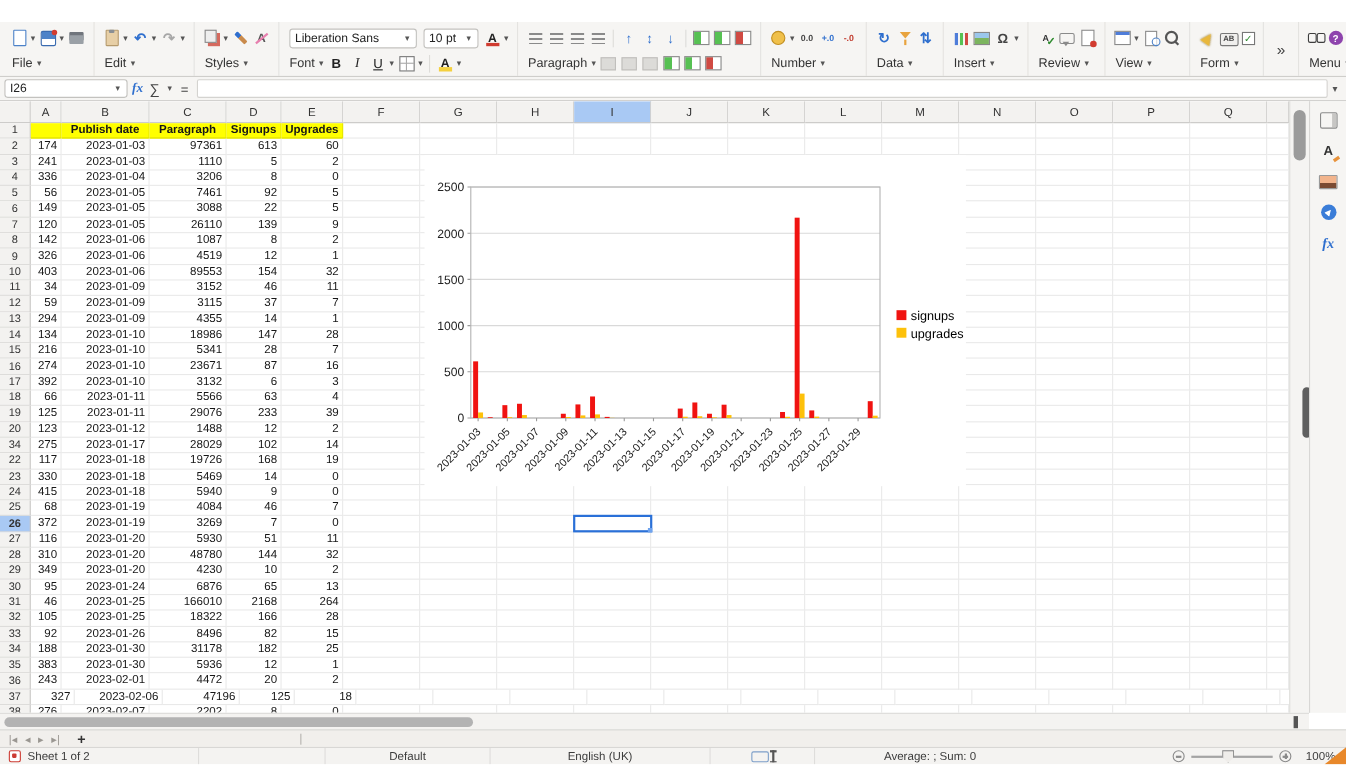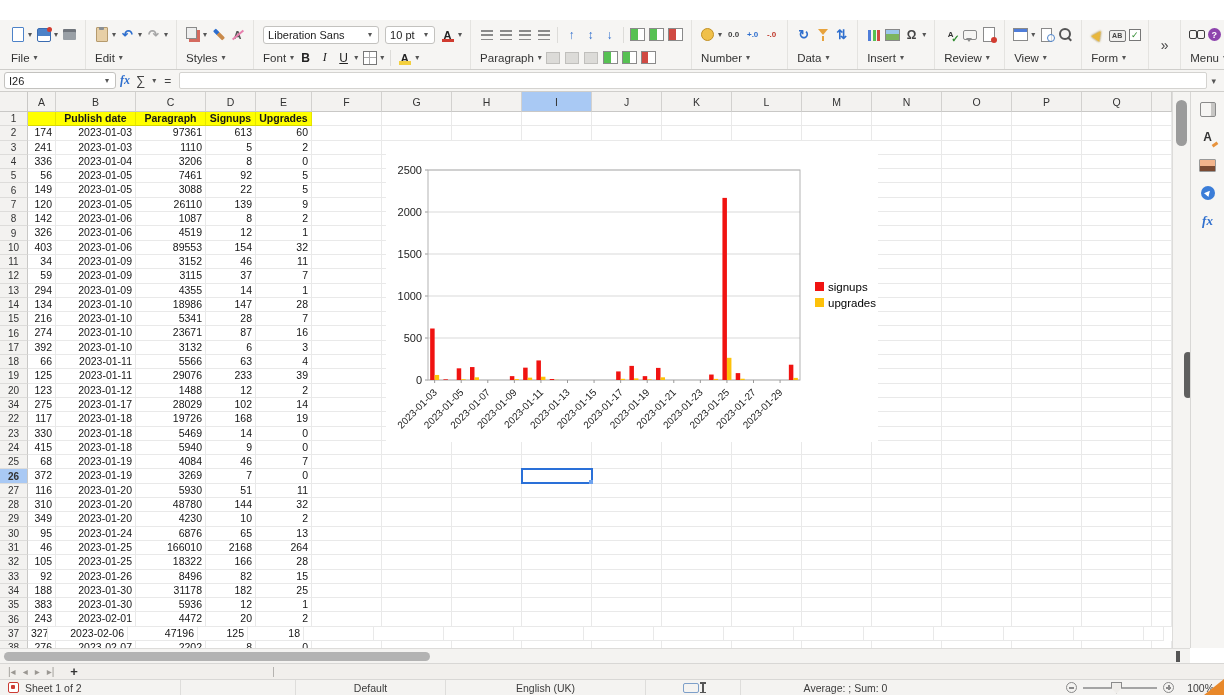--- a/index.html
+++ b/index.html
@@ -1124,21 +1124,21 @@
           <div class="cell" style="width: 70px;"></div>
           <div class="cell" style="width: 70px;"></div>
           <div class="cell" style="width: 70px;"></div>
           <div class="cell" style="width: 70px;"></div>
           <div class="cell" style="width: 70px;"></div>
           <div class="cell" style="width: 70px;"></div>
           <div class="cell" style="width: 20px;"></div>
         </div>
         <div class="gridrow">
           <div class="row-header">37</div>
-          <div class="cell num" style="width: 20px;">327</div>
+          <div class="cell num" style="width: 40px;">327</div>
           <div class="cell num" style="width: 80px;">2023-02-06</div>
           <div class="cell num" style="width: 70px;">47196</div>
           <div class="cell num" style="width: 50px;">125</div>
           <div class="cell num" style="width: 56px;">18</div>
           <div class="cell" style="width: 70px;"></div>
           <div class="cell" style="width: 70px;"></div>
           <div class="cell" style="width: 70px;"></div>
           <div class="cell" style="width: 70px;"></div>
           <div class="cell" style="width: 70px;"></div>
           <div class="cell" style="width: 70px;"></div>

